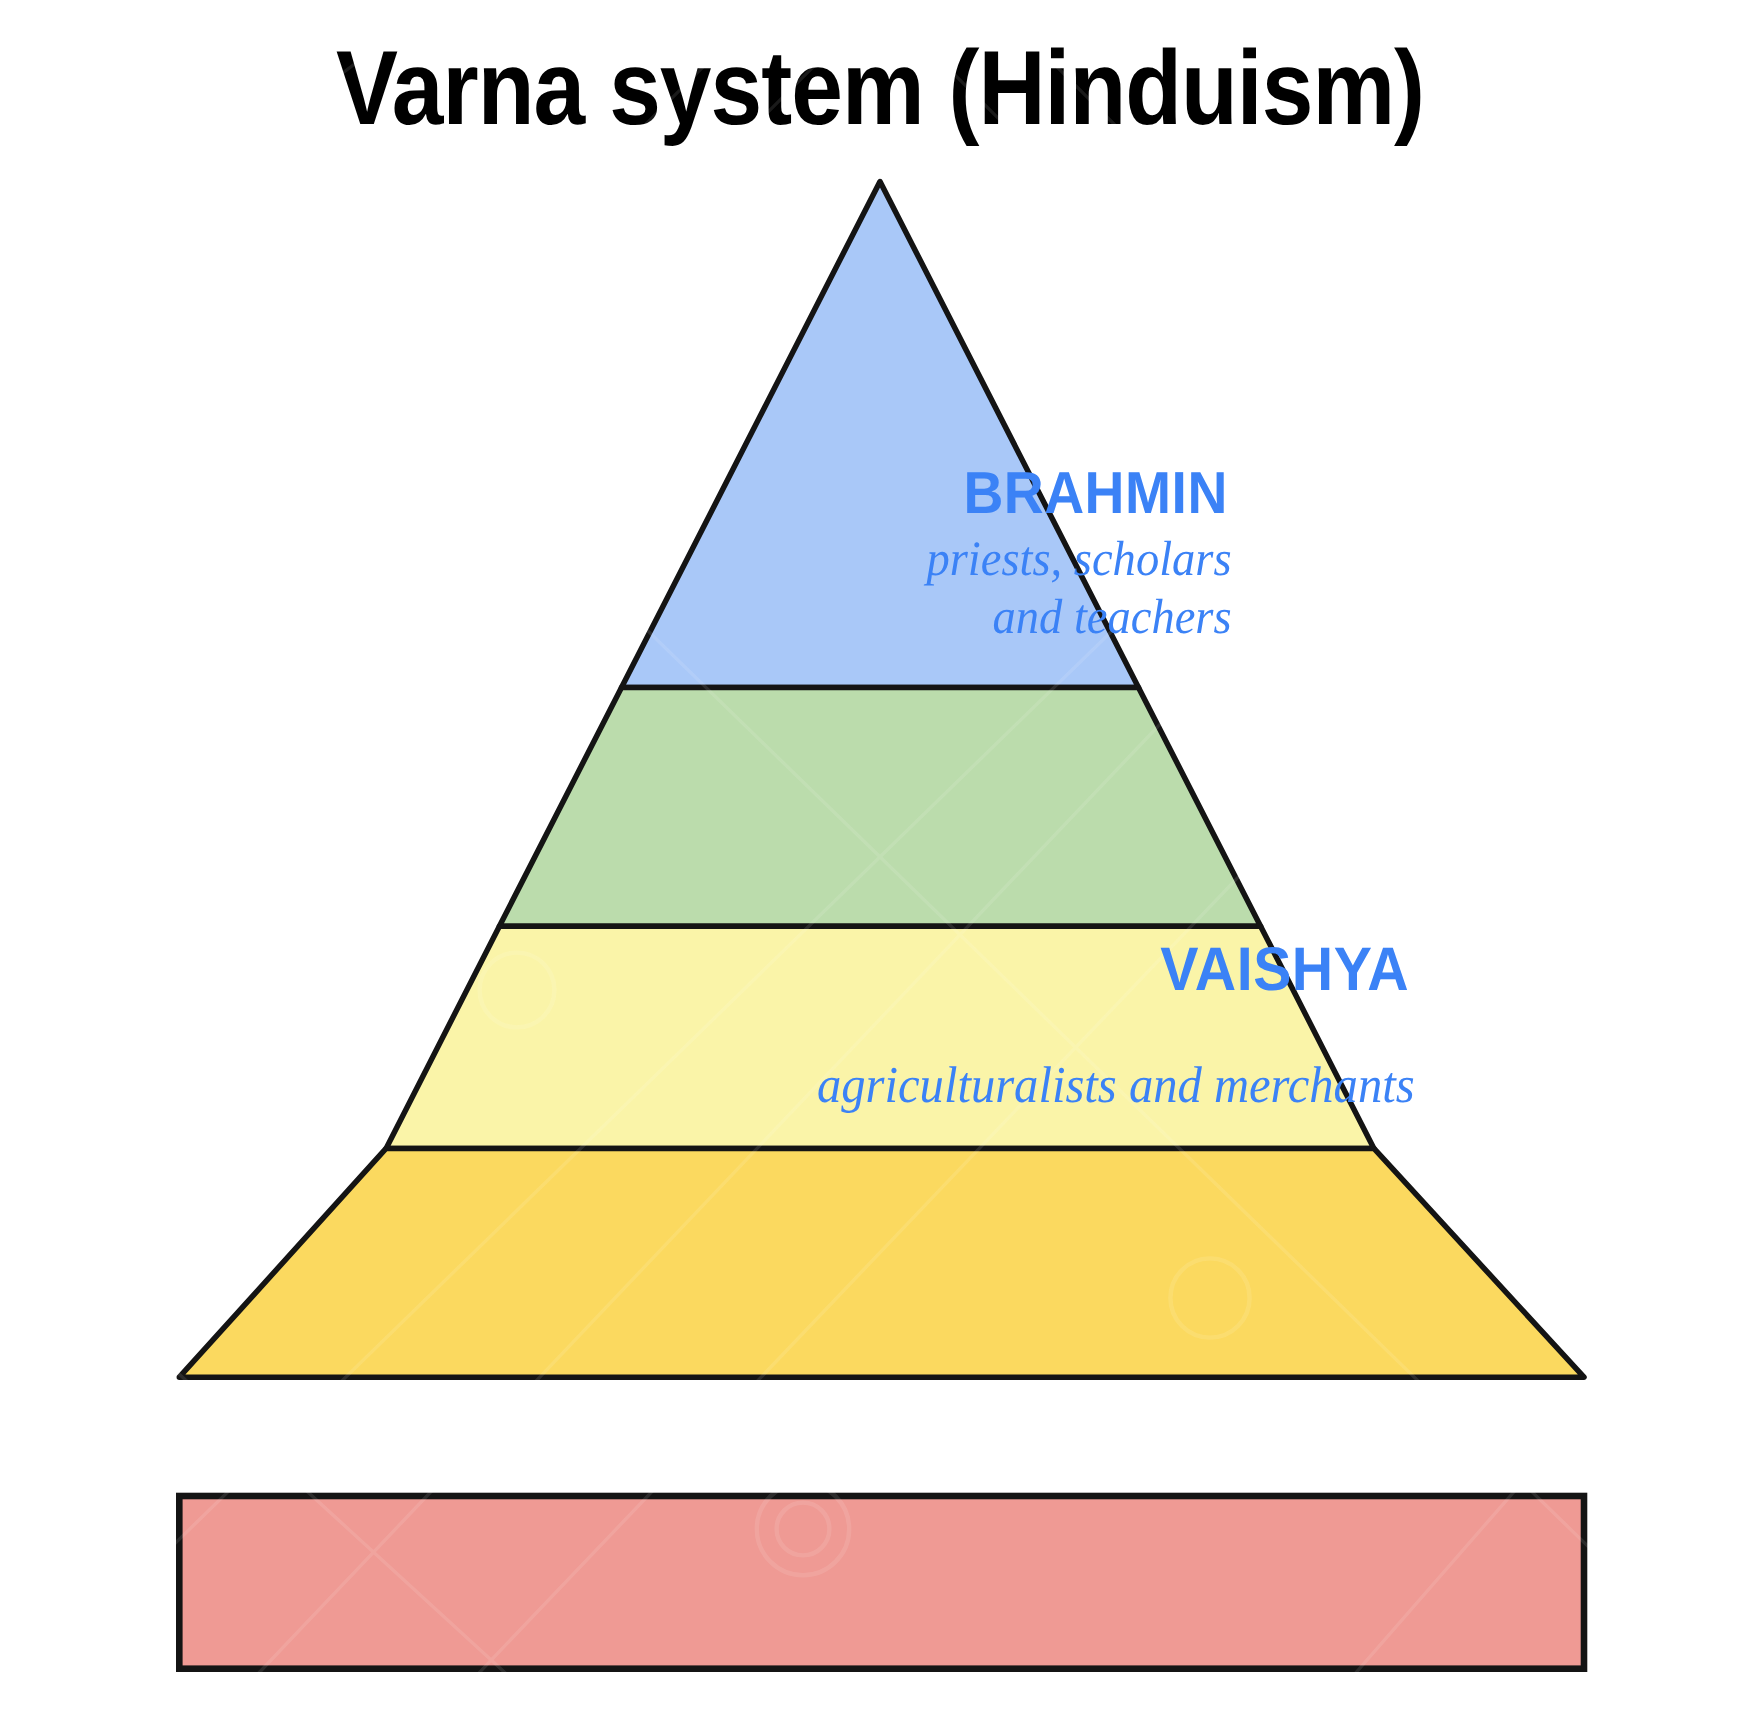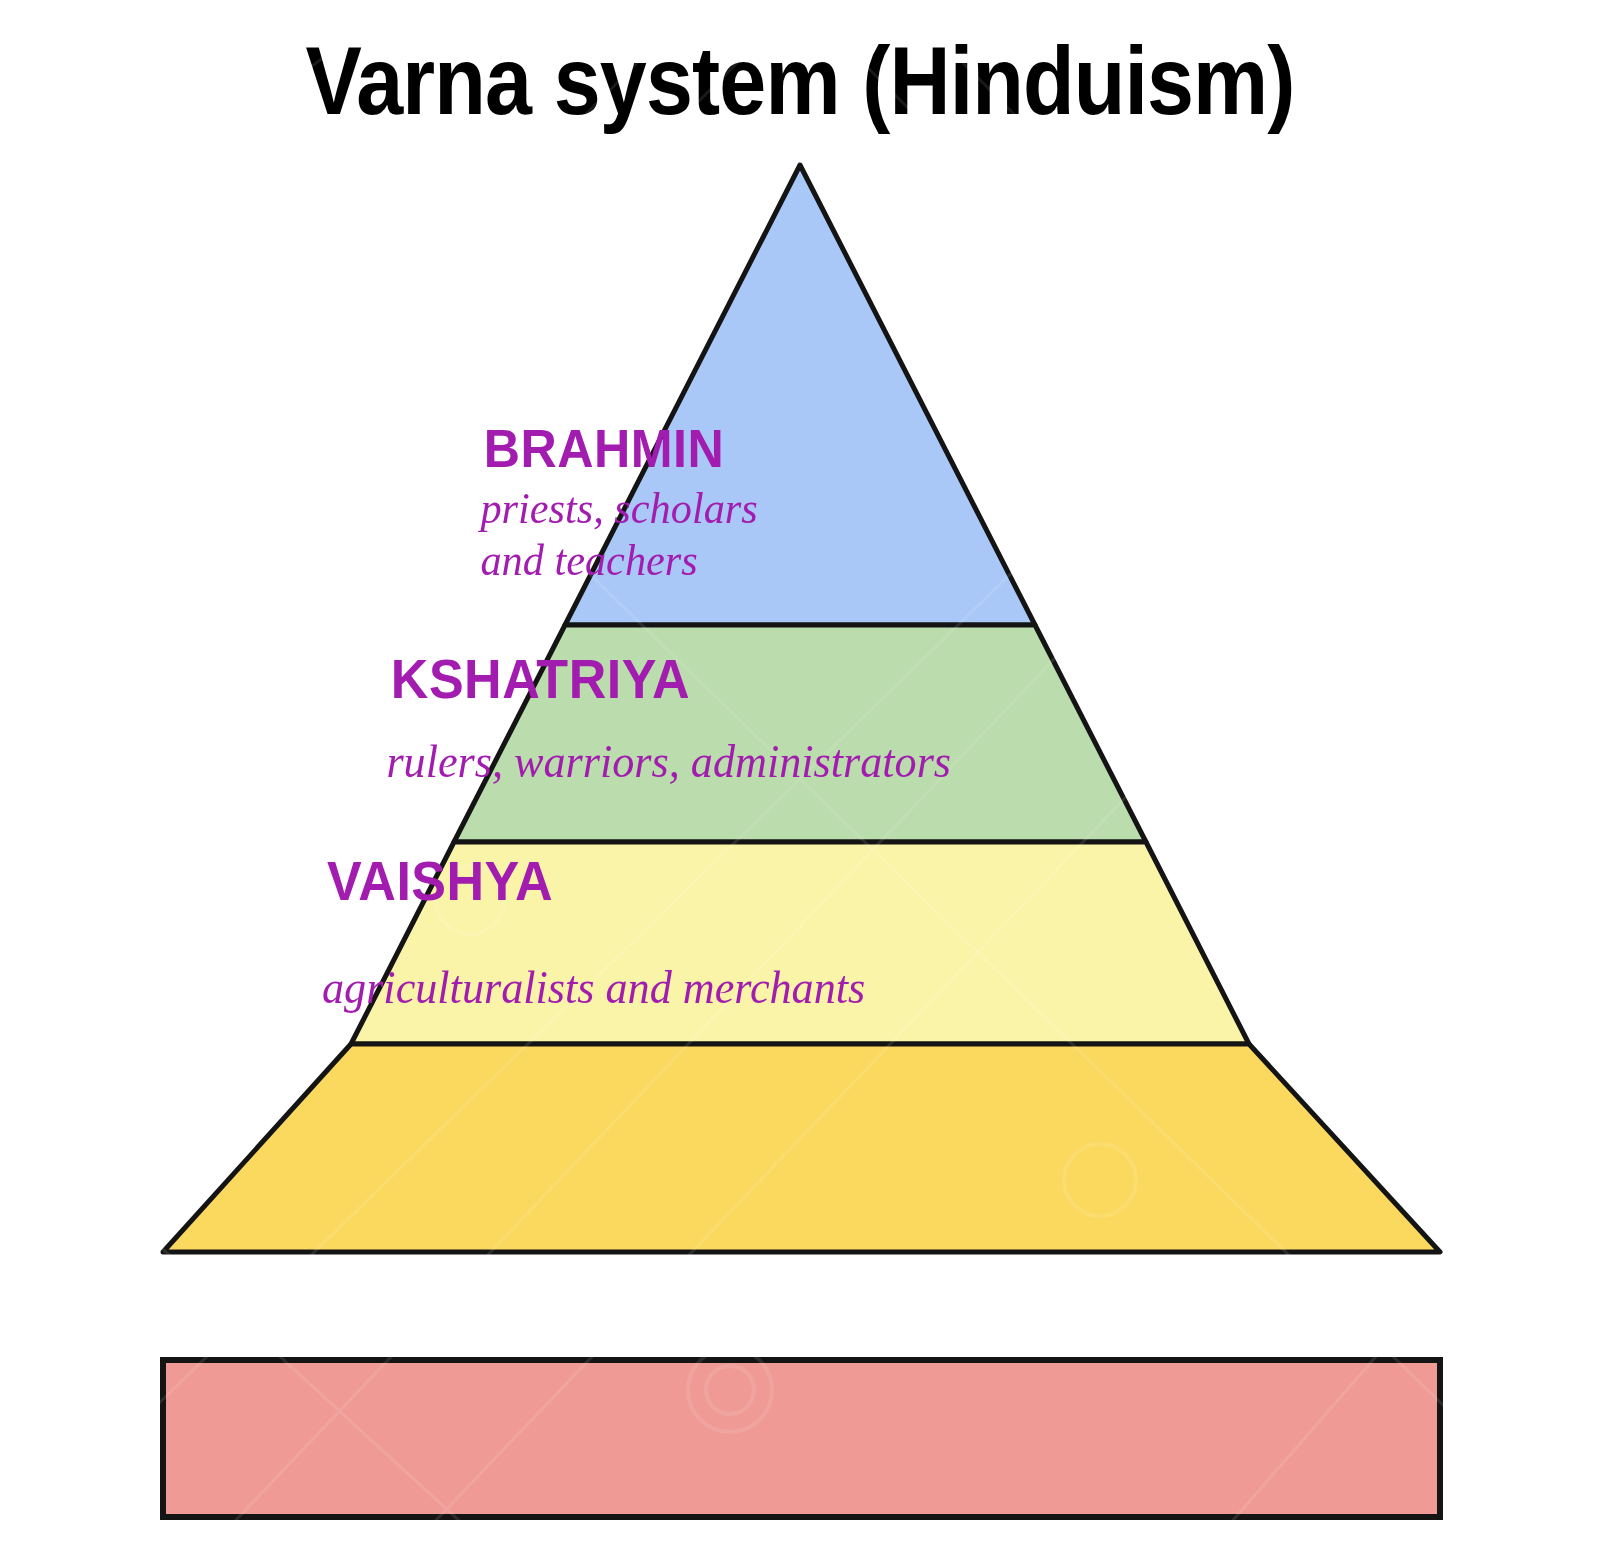--- a/index.html
+++ b/index.html
@@ -47,22 +47,22 @@
     position: absolute;
     left: 0;
     top: 0;
     width: 1600px;
     height: 1558px;
   }
 
   
   .tier-text {
     position: absolute;
-    text-align: left;
-    color: #a21caf;
+    text-align: right;
+    color: #3b82f6;
     user-select: none;
   }
   .tier-name {
     font-family: "Liberation Sans", sans-serif;
     font-weight: bold;
     font-size: 56px;
     line-height: 62px;
     letter-spacing: 0.5px;
     transform: scaleX(0.93);
     transform-origin: 50% 50%;
@@ -80,21 +80,21 @@
 
   
   #tier-brahmin-text   { left: 460px; top: 418px;  width: 680px; }
   #tier-brahmin-text .tier-name { font-size: 54px; line-height: 60px; }
   #tier-brahmin-text .tier-desc { font-size: 45px; line-height: 52px; margin-top: 4px; }
 
   #tier-kshatriya-text { left: 360px; top: 648px;  width: 880px; }
   #tier-kshatriya-text .tier-name { font-size: 56px; line-height: 62px; }
   #tier-kshatriya-text .tier-desc { font-size: 47px; line-height: 54px; margin-top: 24px; }
 
-  #tier-vaishya-text   { left: 292px; top: 850px;  width: 1000px; }
+  #tier-vaishya-text   { left: 316px; top: 850px;  width: 1000px; }
   #tier-vaishya-text .tier-name { font-size: 56px; line-height: 62px; }
   #tier-vaishya-text .tier-desc { font-size: 47px; line-height: 54px; margin-top: 48px; }
 
   #tier-sudra-text     { left: 250px; top: 1055px; width: 1100px; }
   #tier-sudra-text .tier-name { font-size: 56px; line-height: 62px; }
   #tier-sudra-text .tier-desc { font-size: 47px; line-height: 54px; margin-top: 48px; }
 
   #tier-untouchable-text { left: 170px; top: 1365px; width: 1262px; }
   #tier-untouchable-text .tier-name { font-size: 54px; line-height: 60px; margin-top: 10px; }
   #tier-untouchable-text .tier-desc { font-size: 46px; line-height: 54px; margin-top: 2px; }
@@ -147,24 +147,20 @@
   </svg>
 
   <div class="tier-text" id="tier-brahmin-text">
     <div class="tier-name">BRAHMIN</div>
     <div class="tier-desc">
       <span>priests, scholars</span><br>
       <span>and teachers</span>
     </div>
   </div>
 
-  <div class="tier-text" id="tier-kshatriya-text">
-    <div class="tier-name">KSHATRIYA</div>
-    <div class="tier-desc nowrap">rulers, warriors, administrators</div>
-  </div>
 
   <div class="tier-text" id="tier-vaishya-text">
     <div class="tier-name">VAISHYA</div>
     <div class="tier-desc nowrap">agriculturalists and merchants</div>
   </div>
 
 
 
 </div>
 

